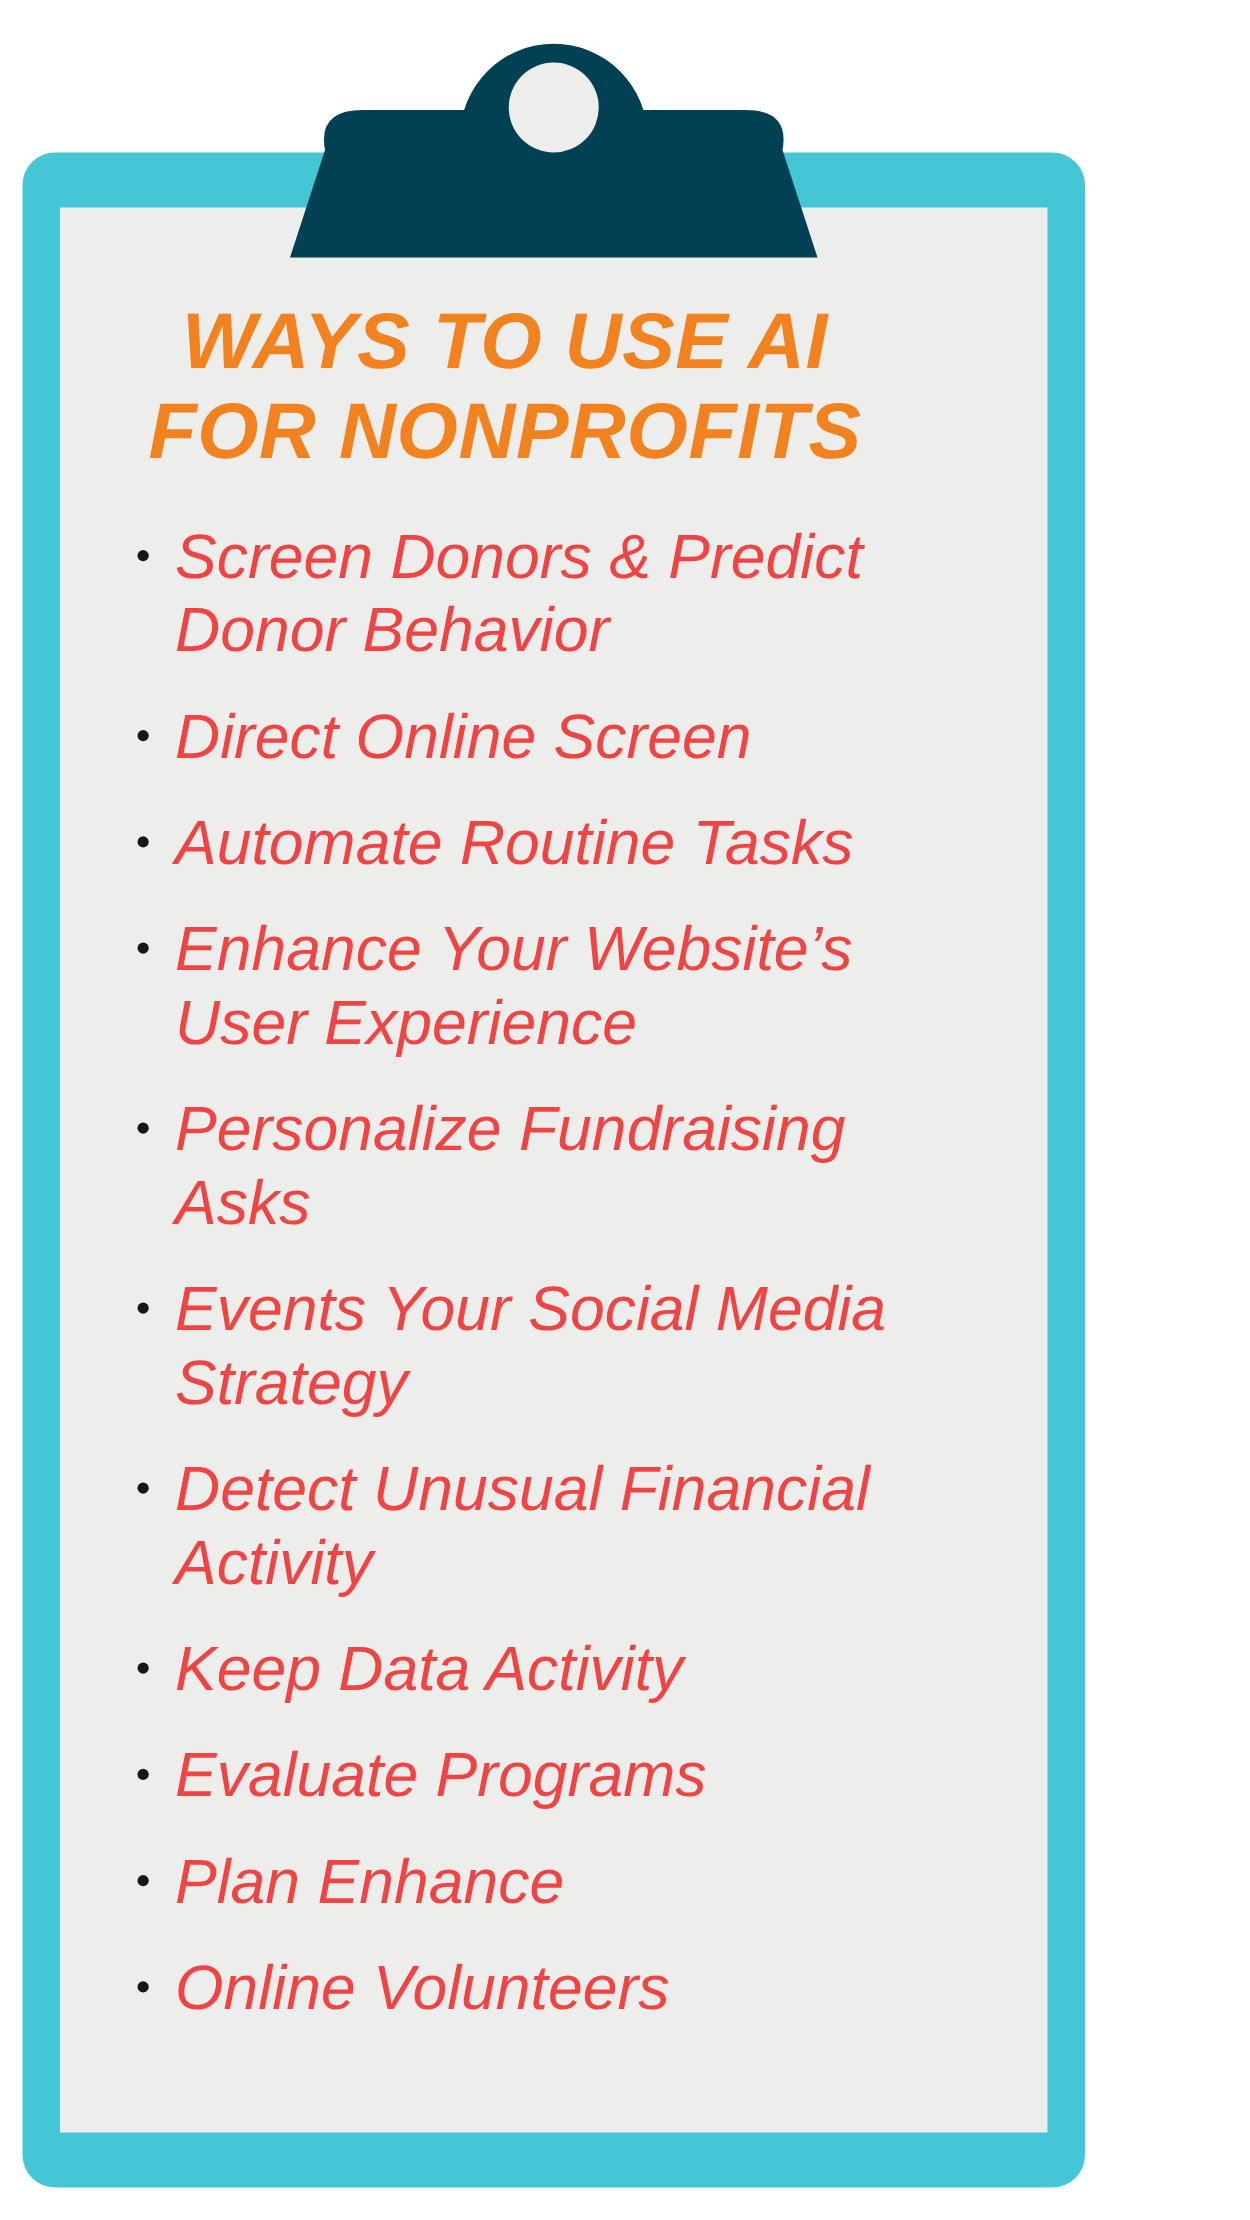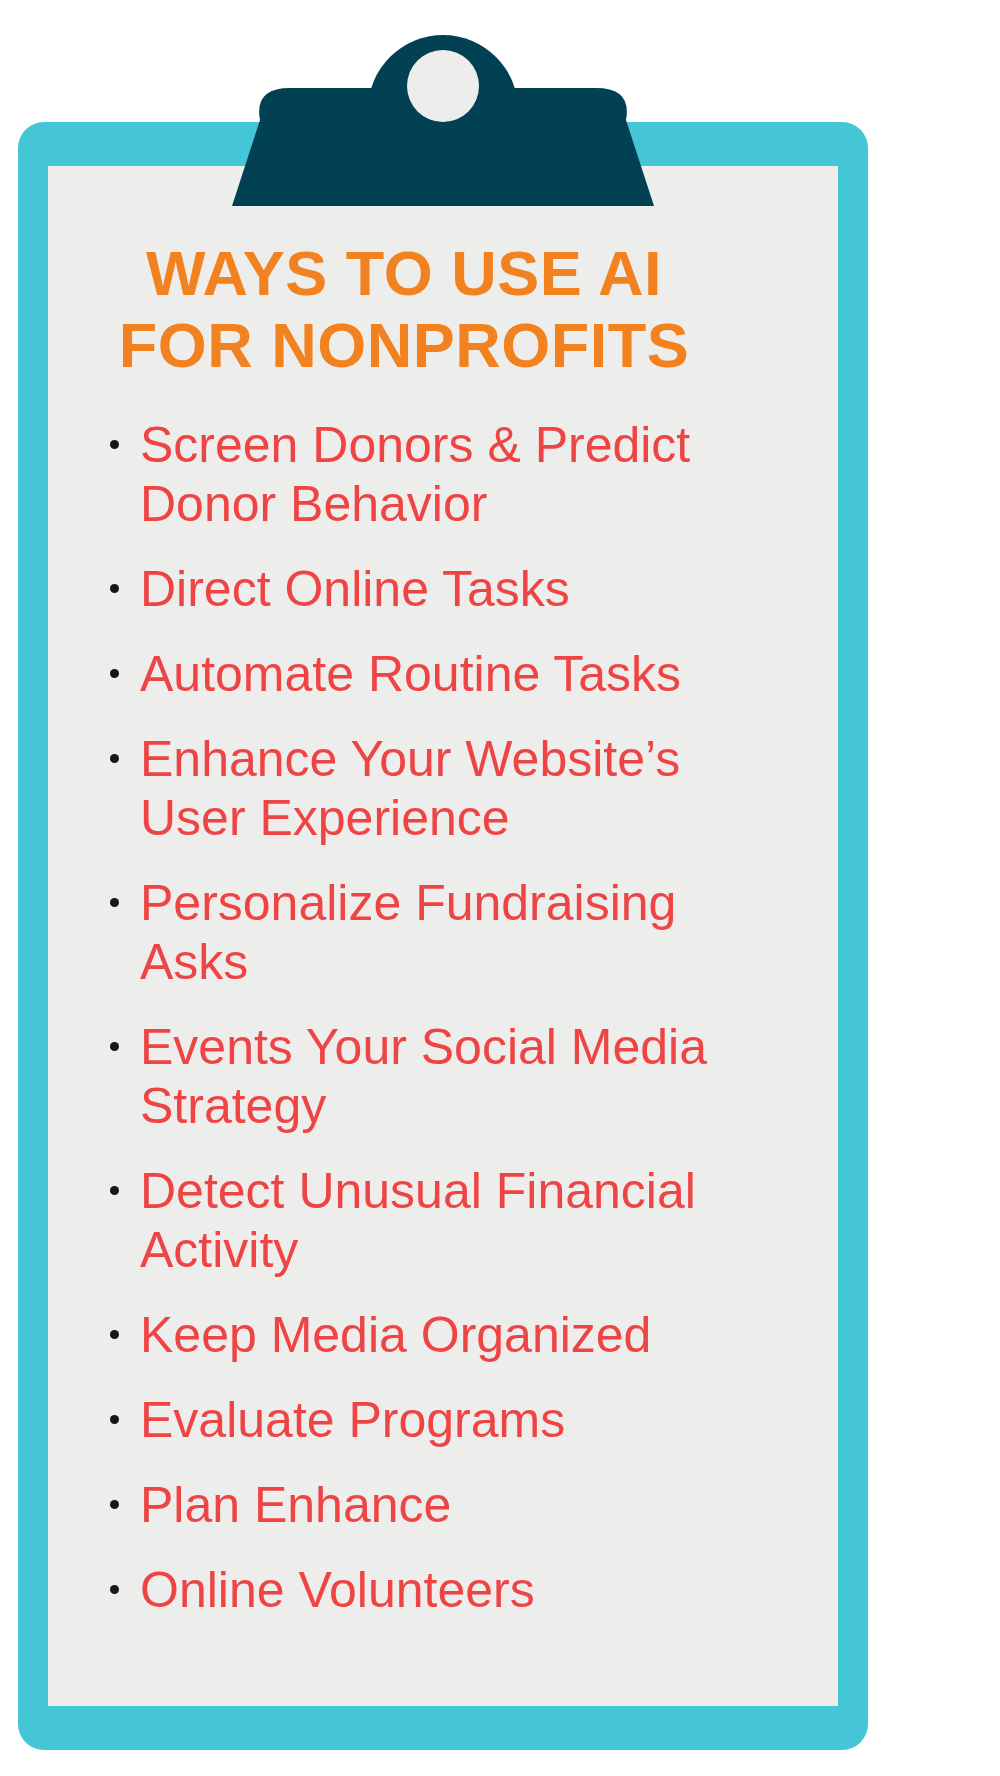--- a/index.html
+++ b/index.html
@@ -64,20 +64,21 @@
 
   
   .content {
     position: absolute;
     left: 48px;
     top: 166px;
     width: 712px;
     height: 1540px;
     box-sizing: border-box;
     padding: 72px 30px 0 30px;
+    font-style: italic;
   }
 
   .title-block {
     text-align: center;
     margin-top: 0;
     margin-bottom: 34px;
   }
   .title-line {
     color: #F28220;
     font-family: "Liberation Sans", sans-serif;
@@ -145,21 +146,21 @@
       <div class="title-line">FOR NONPROFITS</div>
     </div>
 
     <ul class="list">
       <li class="list-item">
         <span class="bullet-dot"></span>
         <span class="item-text">Screen Donors &amp; Predict Donor Behavior</span>
       </li>
       <li class="list-item">
         <span class="bullet-dot"></span>
-        <span class="item-text">Direct Online Tasks</span>
+        <span class="item-text">Direct Online Screen</span>
       </li>
       <li class="list-item">
         <span class="bullet-dot"></span>
         <span class="item-text">Automate Routine Tasks</span>
       </li>
       <li class="list-item">
         <span class="bullet-dot"></span>
         <span class="item-text">Enhance Your Website’s User Experience</span>
       </li>
       <li class="list-item">
@@ -169,21 +170,21 @@
       <li class="list-item">
         <span class="bullet-dot"></span>
         <span class="item-text">Events Your Social Media Strategy</span>
       </li>
       <li class="list-item">
         <span class="bullet-dot"></span>
         <span class="item-text">Detect Unusual Financial Activity</span>
       </li>
       <li class="list-item">
         <span class="bullet-dot"></span>
-        <span class="item-text">Keep Media Organized</span>
+        <span class="item-text">Keep Data Activity</span>
       </li>
       <li class="list-item">
         <span class="bullet-dot"></span>
         <span class="item-text">Evaluate Programs</span>
       </li>
       <li class="list-item">
         <span class="bullet-dot"></span>
         <span class="item-text">Plan Enhance</span>
       </li>
       <li class="list-item">

